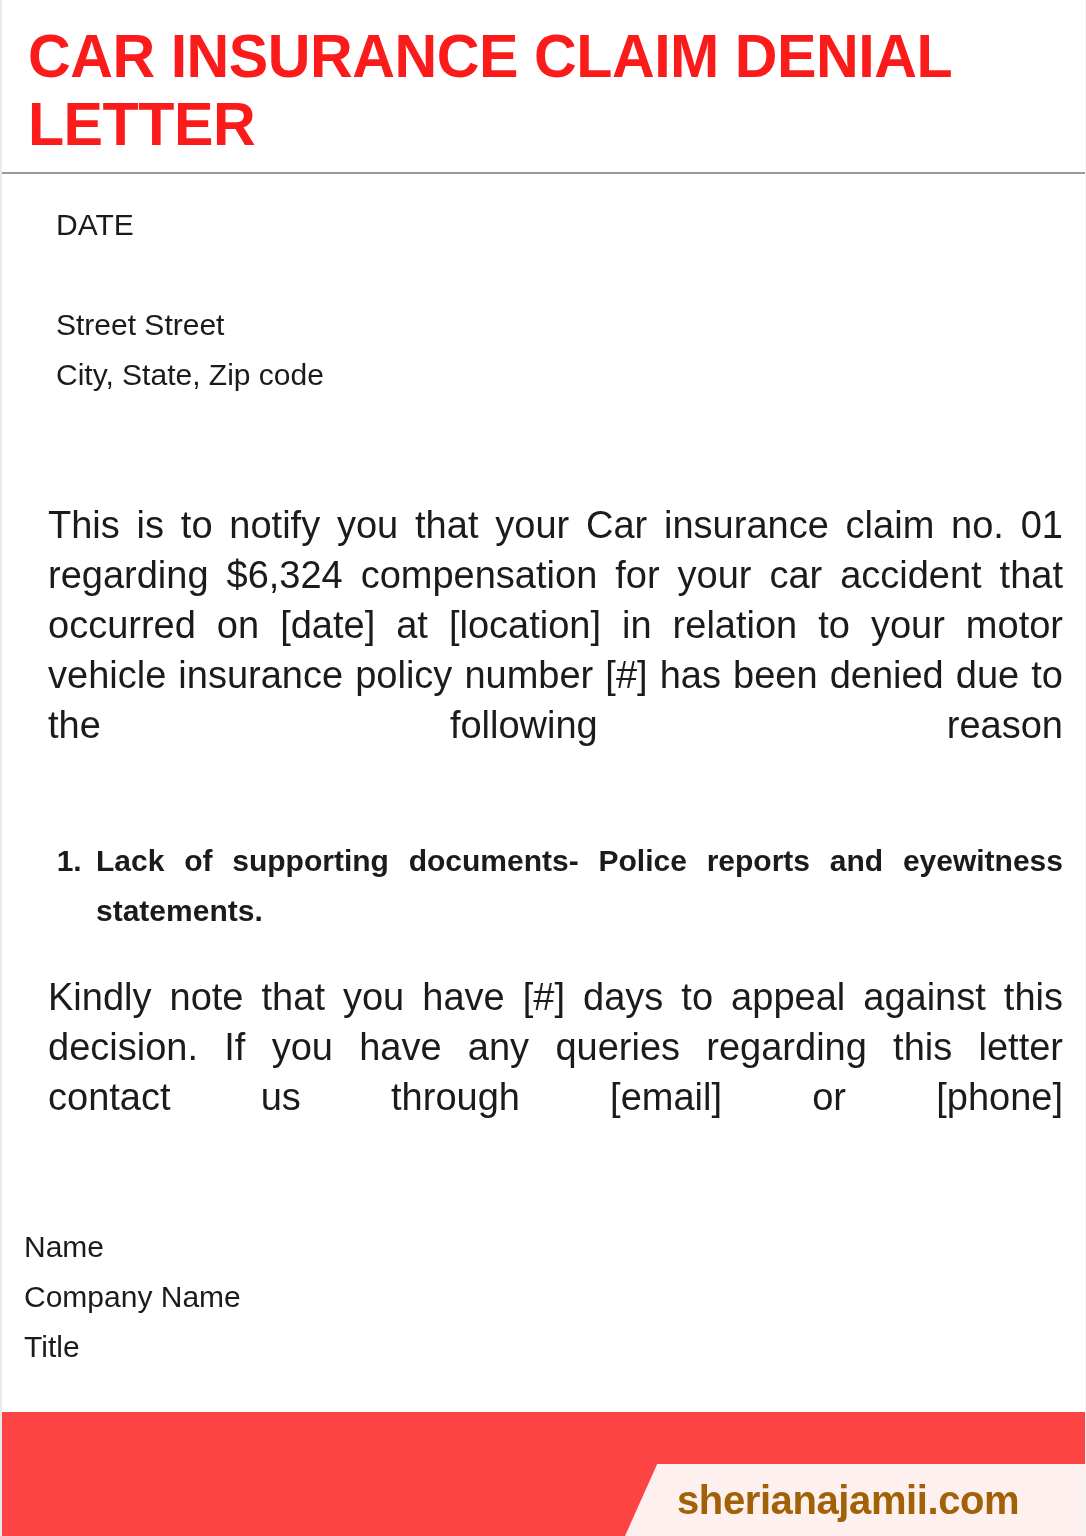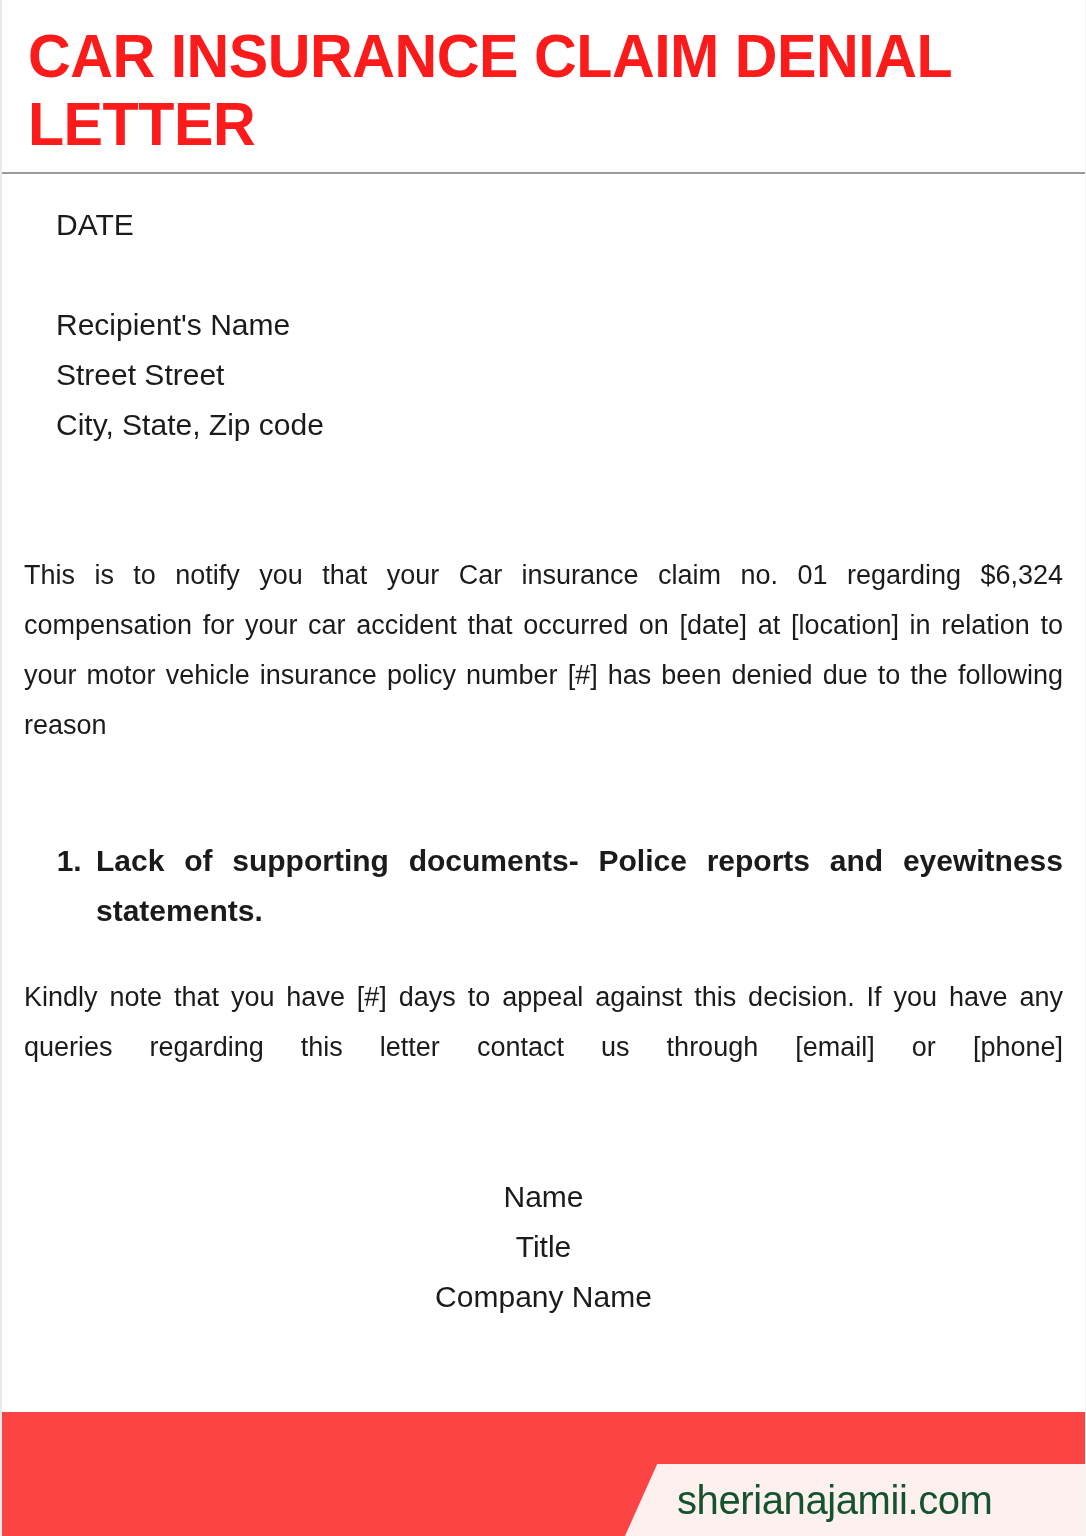--- a/index.html
+++ b/index.html
@@ -63,22 +63,23 @@
     white-space:pre;
     margin-left:32px;
   }
 
   .spacer { height:50px; }
   .spacer-sm { height:36px; }
 
   .para {
     text-align:justify;
     text-justify:inter-word;
-    font-size:27px;
+    font-size:38px;
     line-height:50px;
+    margin-left:24px;
   }
 
   
   .para-justified::after {
     content:"";
     display:inline-block;
     width:100%;
   }
 
   .reasons {
@@ -88,21 +89,21 @@
     font-weight:bold;
   }
   .reasons li {
     text-align:justify;
     text-justify:inter-word;
     font-size:30px;
     line-height:50px;
     padding-left:6px;
   }
 
-  .sig-line { white-space:pre;text-align:center; }
+  .sig-line { white-space:pre; }
 
   
   .footer {
     position:absolute;
     left:0;
     right:0;
     bottom:0;
     height:124px;
     background:#fc4444;
     overflow:hidden;
@@ -115,24 +116,24 @@
     height:72px;
     background:#fdf0ef;
     clip-path:polygon(7% 0, 100% 0, 100% 100%, 0% 100%);
     display:flex;
     align-items:center;
     justify-content:flex-start;
     padding-left:52px;
   }
   .footer-brand {
     font-family:"Liberation Sans", sans-serif;
-    font-weight:400;
+    font-weight:700;
     font-size:40px;
     line-height:44px;
-    color:#14532d;
+    color:#a16207;
     letter-spacing:-0.4px;
     white-space:nowrap;
   }
 </style>
 </head>
 <body>
 
 <div class="page">
 
   <div class="title-block">
@@ -140,21 +141,20 @@
     <span class="title-line">LETTER</span>
   </div>
   <div class="title-rule"></div>
 
   <div class="letter">
 
     <div class="plain-line">DATE</div>
 
     <div class="spacer"></div>
 
-    <div class="addr-line">Recipient's Name</div>
     <div class="addr-line">Street Street</div>
     <div class="addr-line">City, State, Zip code</div>
 
     <div class="spacer"></div>
 
 
     <div class="spacer"></div>
 
     <div class="para para-justified">This is to notify you that your Car insurance claim no. 01 regarding $6,324 compensation for your car accident that occurred on [date] at [location] in relation to your motor vehicle insurance policy number [#] has been denied due to the following reason</div>
 
@@ -164,22 +164,22 @@
       <li>Lack of supporting documents- Police reports and eyewitness statements.</li>
     </ol>
 
     <div class="spacer-sm"></div>
 
     <div class="para para-justified">Kindly note that you have [#] days to appeal against this decision. If you have any queries regarding this letter contact us through [email] or [phone]</div>
 
     <div class="spacer"></div>
 
     <div class="sig-line">Name</div>
+    <div class="sig-line">Company Name</div>
     <div class="sig-line">Title</div>
-    <div class="sig-line">Company Name</div>
   </div>
 
   <div class="footer">
     <div class="footer-panel">
       <span class="footer-brand">sherianajamii.com</span>
     </div>
   </div>
 
 </div>
 

